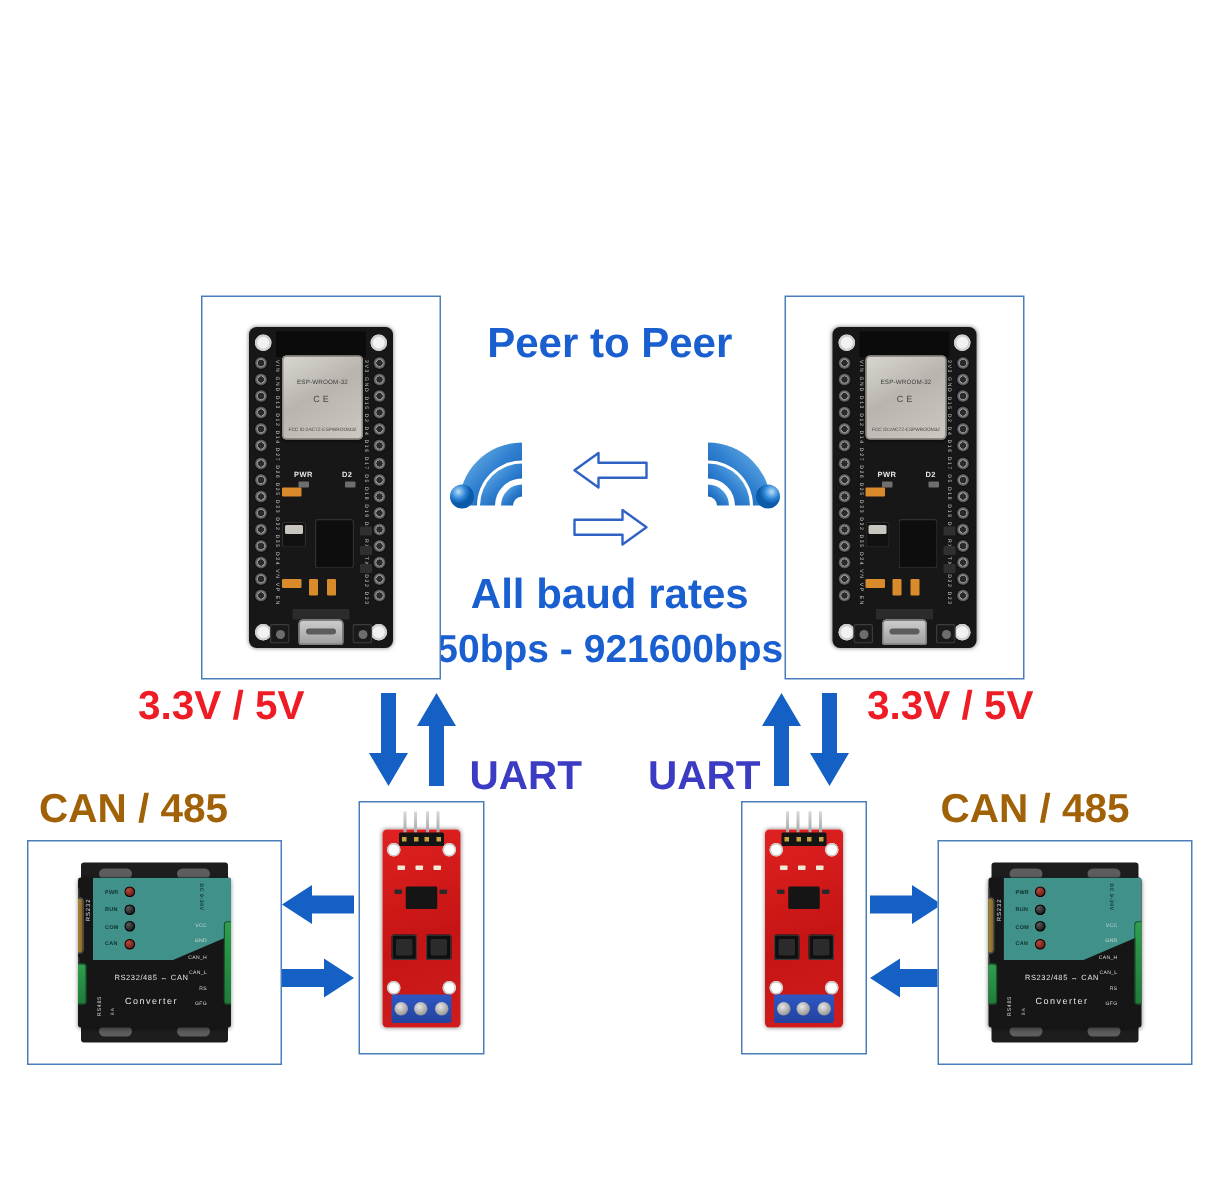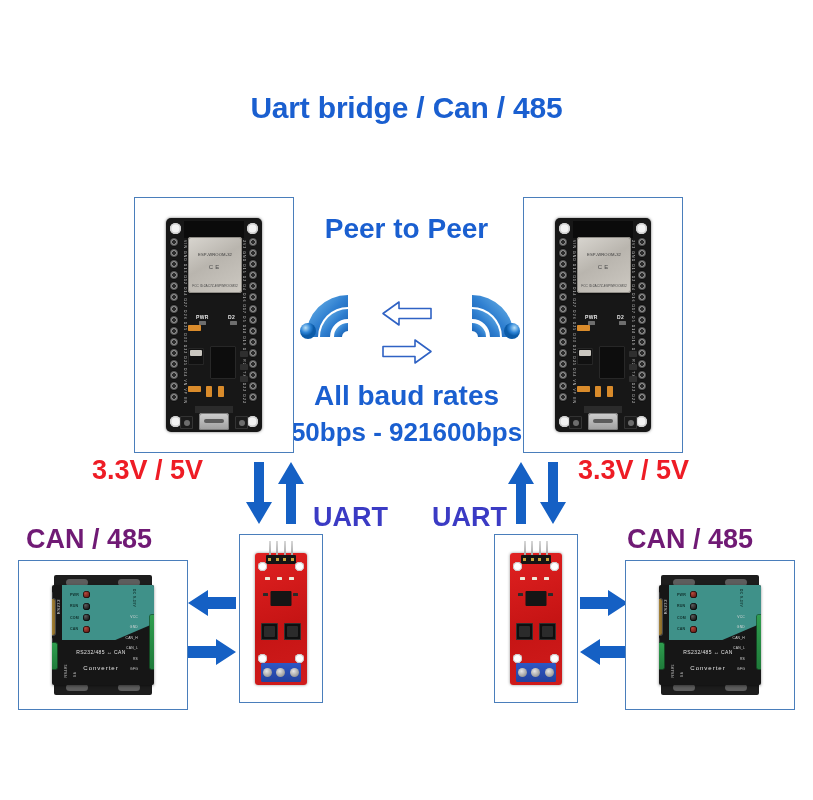--- a/index.html
+++ b/index.html
@@ -63,21 +63,21 @@
     color: #3b3bc4;
     font-weight: bold;
     font-size: 27px;
     white-space: nowrap;
   }
   .uart-left  { left: 313px; top: 502px; }
   .uart-right { left: 432px; top: 502px; }
 
   .can485-label {
     position: absolute;
-    color: #701a75;
+    color: #a16207;
     font-weight: bold;
     font-size: 27px;
     white-space: nowrap;
   }
   .can-left  { left: 26px;  top: 524px; }
   .can-right { left: 627px; top: 524px; }
 
   
   .photo-box {
     position: absolute;
@@ -574,21 +574,20 @@
   .h-arrow { position: absolute; width: 48px; height: 26px; }
   .ha-l-left  { left: 188px; top: 590px; }
   .ha-l-right { left: 188px; top: 639px; }
   .ha-r-right { left: 580px; top: 590px; }
   .ha-r-left  { left: 580px; top: 639px; }
 </style>
 </head>
 <body>
 
 <div class="title-block">
-  <div>Uart bridge / Can / 485</div>
 </div>
 
 <div class="peer-label">Peer to Peer</div>
 
 <div class="baud-block">
   <span class="baud-line1">All baud rates</span>
   <span class="baud-line2">50bps - 921600bps</span>
 </div>
 
 <div class="photo-box esp-box-left">

